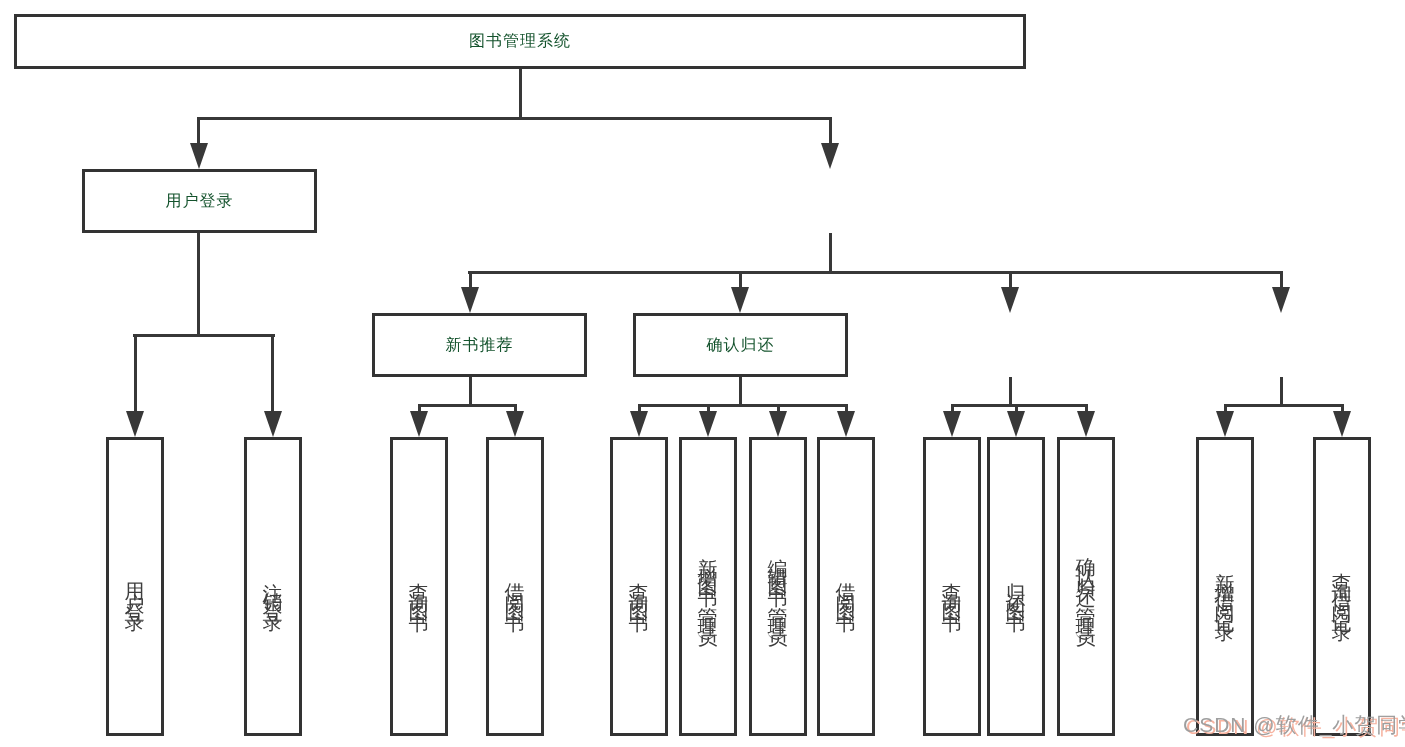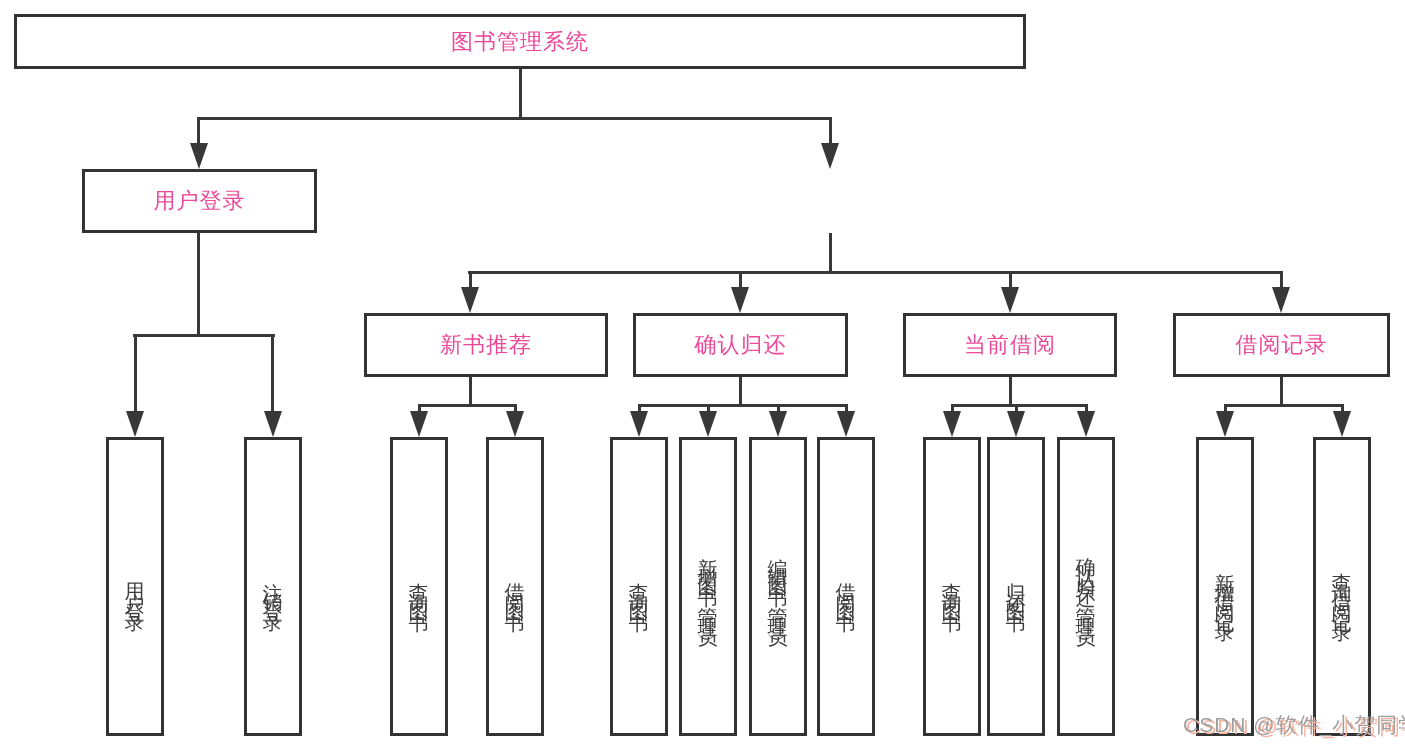--- a/index.html
+++ b/index.html
@@ -3,21 +3,21 @@
 <meta charset="utf-8">
 <style>
   html,body{margin:0;padding:0;background:#ffffff;}
   .canvas{
     position:relative;width:1405px;height:747px;background:#ffffff;overflow:hidden;
     font-family:"Liberation Sans","DejaVu Sans",sans-serif;color:#3d3d3d;
   }
   .hbox{
     position:absolute;box-sizing:border-box;border:3px solid #333333;background:#ffffff;
     display:flex;align-items:center;justify-content:center;
-    font-size:22px;letter-spacing:1px;color:#ec4899;
+    font-size:16px;letter-spacing:1px;color:#14532d;
   }
   .vbox{
     position:absolute;box-sizing:border-box;border:3px solid #333333;background:#ffffff;
     display:flex;align-items:center;justify-content:center;
     font-size:20px;color:#3d3d3d;
   }
   .vbox span{
     writing-mode:vertical-rl;text-orientation:mixed;letter-spacing:10px;line-height:1;
     white-space:nowrap;
   }
@@ -63,31 +63,25 @@
   <div class="ln" style="left:468px;top:271px;width:815px;height:3px"></div>
   <div class="ln" style="left:469px;top:271px;width:3px;height:18px"></div>
   <div class="ln" style="left:739px;top:271px;width:3px;height:18px"></div>
   <div class="ln" style="left:1009px;top:271px;width:3px;height:18px"></div>
   <div class="ln" style="left:1280px;top:271px;width:3px;height:18px"></div>
   <div class="arr" style="left:461px;top:287px"></div>
   <div class="arr" style="left:731px;top:287px"></div>
   <div class="arr" style="left:1001px;top:287px"></div>
   <div class="arr" style="left:1272px;top:287px"></div>
 
-  <div class="hbox" style="left:364px;top:313px;width:244px;height:64px">
+  <div class="hbox" style="left:372px;top:313px;width:215px;height:64px">
     <span>新书推荐</span>
   </div>
   <div class="hbox" style="left:633px;top:313px;width:215px;height:64px">
     <span>确认归还</span>
-  </div>
-  <div class="hbox" style="left:903px;top:313px;width:214px;height:64px">
-    <span>当前借阅</span>
-  </div>
-  <div class="hbox" style="left:1173px;top:313px;width:217px;height:64px">
-    <span>借阅记录</span>
   </div>
 
   <div class="ln" style="left:469px;top:377px;width:3px;height:29px"></div>
   <div class="ln" style="left:739px;top:377px;width:3px;height:29px"></div>
   <div class="ln" style="left:1009px;top:377px;width:3px;height:29px"></div>
   <div class="ln" style="left:1280px;top:377px;width:3px;height:29px"></div>
 
   <div class="ln" style="left:418px;top:404px;width:99px;height:3px"></div>
   <div class="ln" style="left:638px;top:404px;width:210px;height:3px"></div>
   <div class="ln" style="left:951px;top:404px;width:137px;height:3px"></div>

